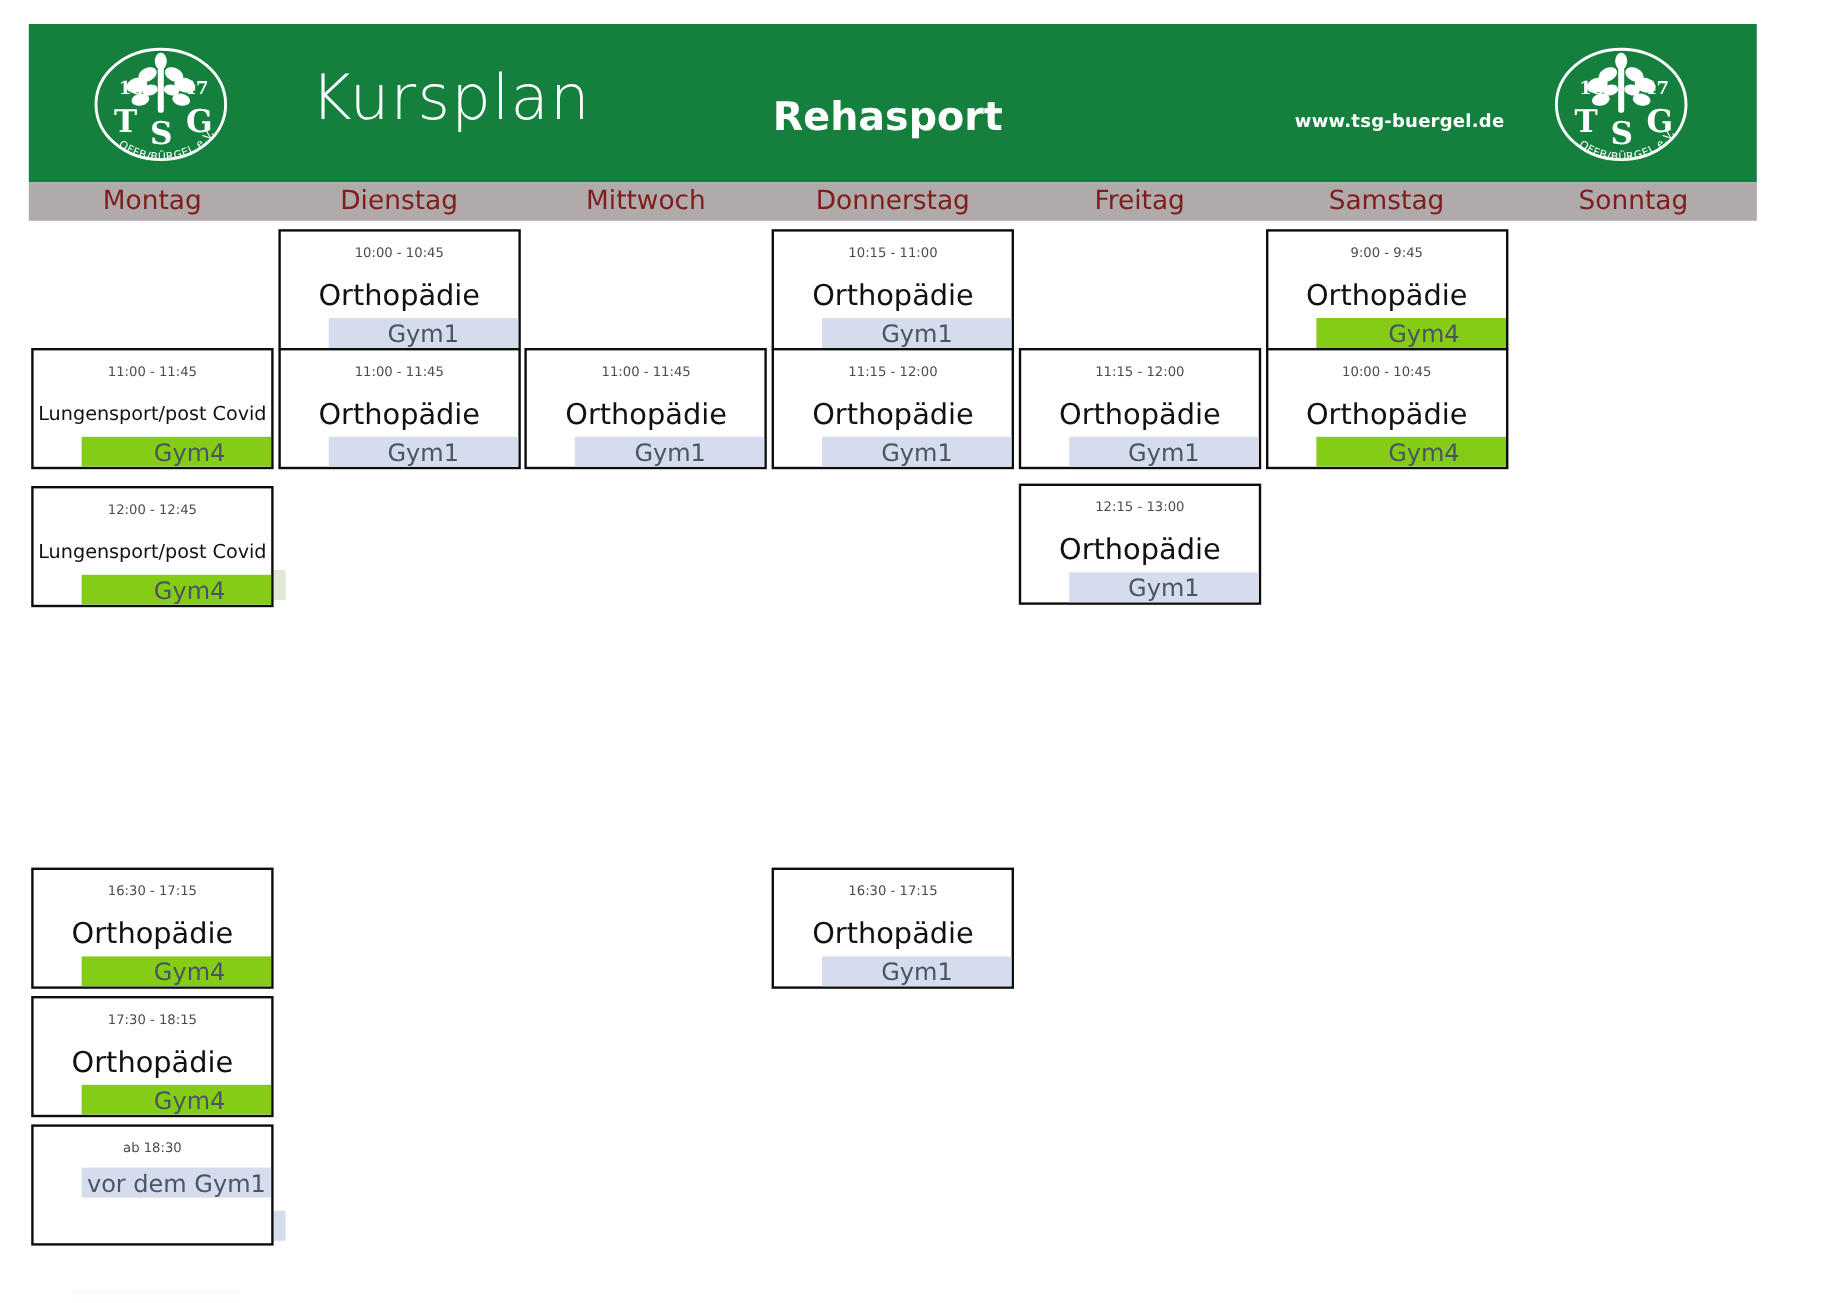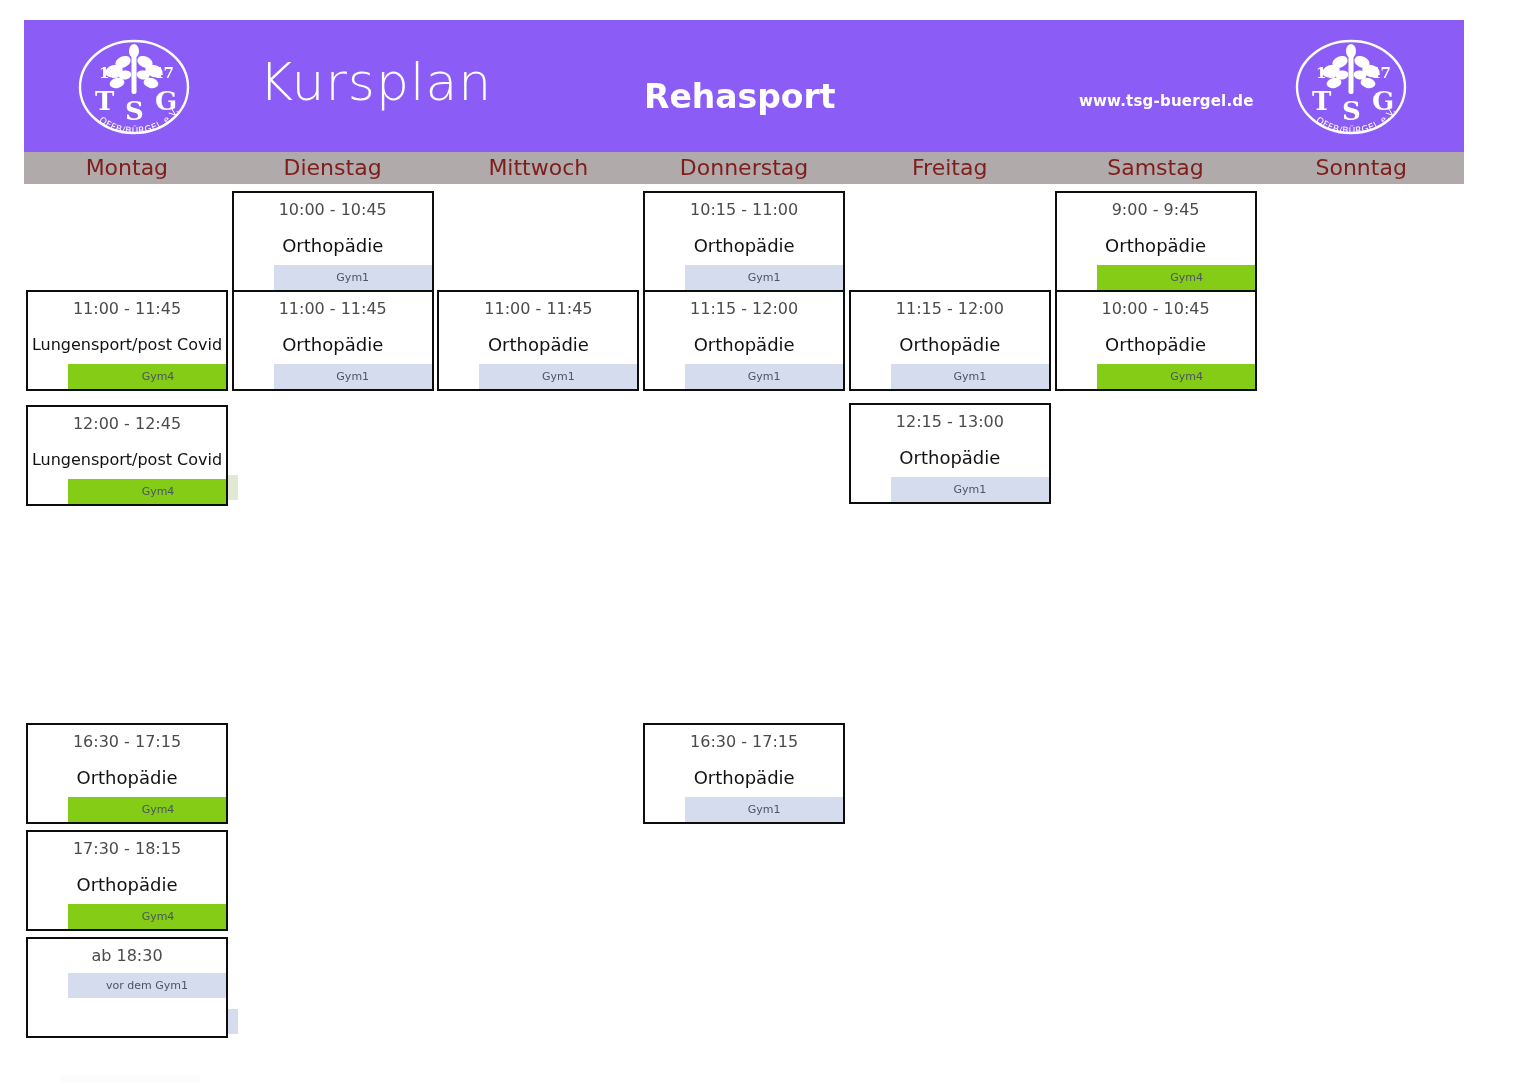--- a/index.html
+++ b/index.html
@@ -7,21 +7,21 @@
     width:1536px;height:1086px;
     background:#ffffff;
     font-family:"Liberation Sans", sans-serif;
     overflow:hidden;
     position:relative;
   }
 
   
   #header-band{
     position:absolute;left:24px;top:20px;width:1440px;height:132px;
-    background:#8b5cf6;
+    background:#15803d;
   }
   .logo{
     position:absolute;top:18px;width:130px;height:98px;
   }
   #logo-left{left:45px;}
   #logo-right{left:1262px;}
   .logo svg{display:block;width:130px;height:98px;}
 
   #title-kursplan{
     position:absolute;left:235px;top:36px;
@@ -82,37 +82,37 @@
     width:202px;
     height:101px;
     border:2px solid #0d0d0d;
     background:#ffffff;
     box-sizing:border-box;
     overflow:hidden;
   }
   .card .time{
     height:34px;
     display:flex;align-items:center;justify-content:center;
-    font-size:16px;color:#4b4b4b;
+    font-size:11px;color:#4b4b4b;
     font-family:"DejaVu Sans", sans-serif;
     line-height:1;
   }
   .card .name{
     height:38px;
     display:flex;align-items:center;justify-content:center;
-    font-size:18px;color:#111111;
+    font-size:24px;color:#111111;
     font-family:"DejaVu Sans", sans-serif;
     line-height:1;
     white-space:nowrap;
   }
   .card .name.small{font-size:16px;}
   .card .room{
     height:25px;
     display:flex;align-items:center;justify-content:center;
-    font-size:11px;color:#4b5560;
+    font-size:20px;color:#4b5560;
     font-family:"DejaVu Sans", sans-serif;
     line-height:1;
     margin-left:40px;
   }
   .room.gym1{background:#d5dced;}
   .room.gym4{background:#84cc16;padding-left:22px;}
 
   
   .bleed-green{
     position:absolute;

